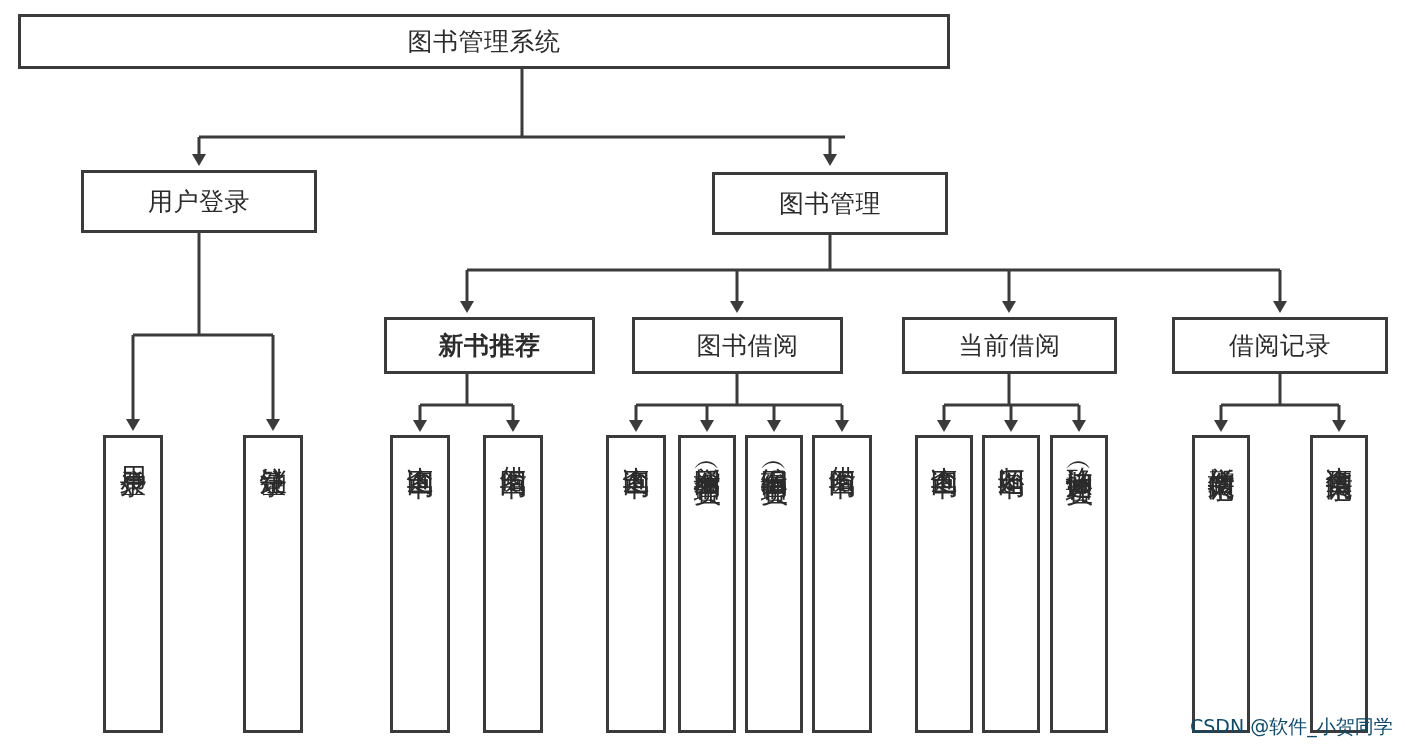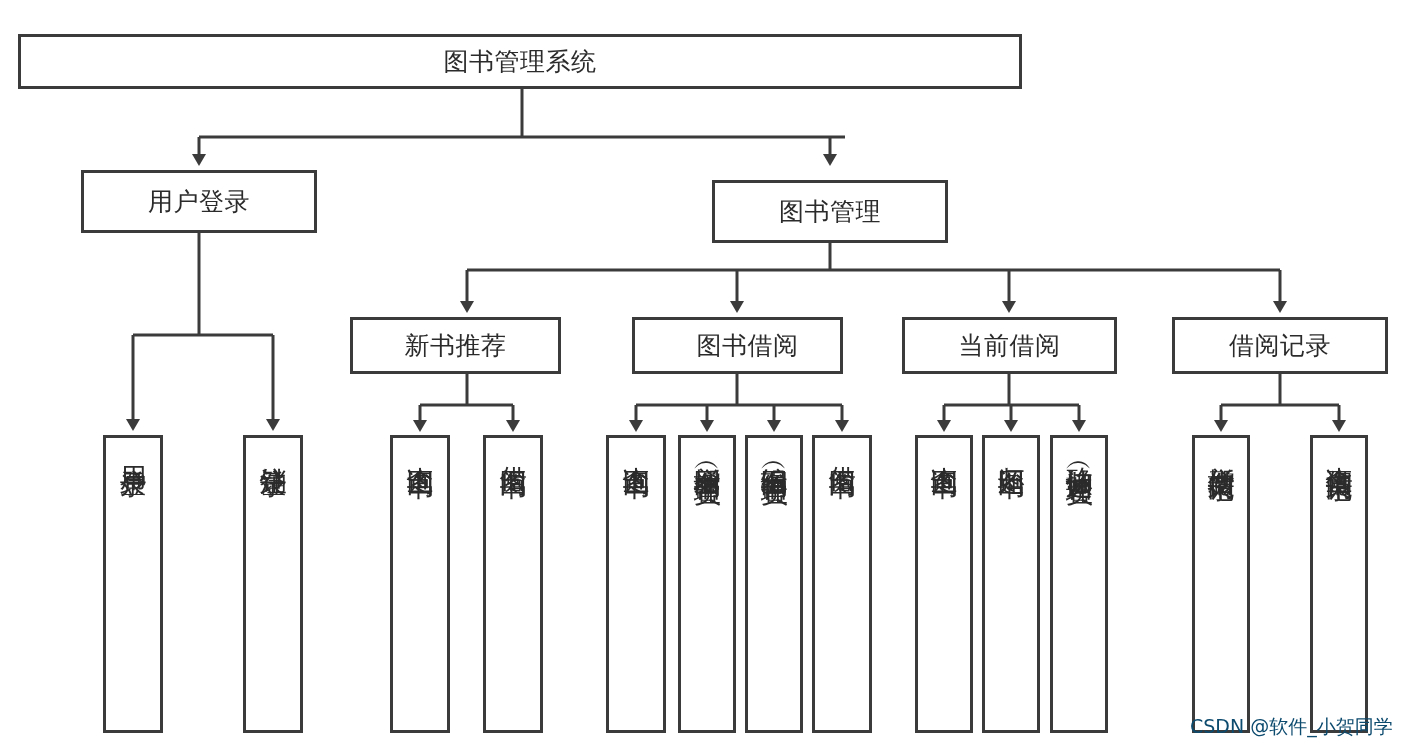--- a/index.html
+++ b/index.html
@@ -113,32 +113,32 @@
       <path d="M 1011 405 L 1011 421" marker-end="url(#arrow)"></path>
       <path d="M 1079 405 L 1079 421" marker-end="url(#arrow)"></path>
 
       <path d="M 1280 374 L 1280 405"></path>
       <path d="M 1221 405 L 1339 405"></path>
       <path d="M 1221 405 L 1221 421" marker-end="url(#arrow)"></path>
       <path d="M 1339 405 L 1339 421" marker-end="url(#arrow)"></path>
     </g>
   </svg>
 
-  <div class="node horiz" style="left: 18px; top: 14px; width: 1004px; height: 55px; border-color: rgb(59, 59, 59); margin-top: 20px;">
+  <div class="node horiz" style="left: 18px; top: 14px; width: 932px; height: 55px; border-color: rgb(59, 59, 59);">
     <span class="node-label" style="color: rgb(43, 43, 43);">图书管理系统</span>
   </div>
 
   <div class="node horiz" style="left: 81px; top: 170px; width: 236px; height: 63px; border-color: rgb(59, 59, 59);">
     <span class="node-label" style="color: rgb(43, 43, 43);">用户登录</span>
   </div>
-  <div class="node horiz" style="left: 712px; top: 180px; width: 236px; height: 63px; border-color: rgb(59, 59, 59);">
+  <div class="node horiz" style="left: 712px; top: 172px; width: 236px; height: 63px; border-color: rgb(59, 59, 59);">
     <span class="node-label" style="color: rgb(43, 43, 43);">图书管理</span>
   </div>
 
-  <div class="node horiz" style="left: 350px; top: 317px; width: 211px; height: 57px; border-color: rgb(59, 59, 59);">
+  <div class="node horiz" style="left: 384px; top: 317px; width: 211px; height: 57px; border-color: rgb(59, 59, 59); font-weight: bold;">
     <span class="node-label" style="color: rgb(43, 43, 43);">新书推荐</span>
   </div>
   <div class="node horiz" style="left: 632px; top: 317px; width: 211px; height: 57px; border-color: rgb(59, 59, 59); padding-left: 20px;">
     <span class="node-label" style="color: rgb(43, 43, 43);">图书借阅</span>
   </div>
   <div class="node horiz" style="left: 902px; top: 317px; width: 215px; height: 57px; border-color: rgb(59, 59, 59);">
     <span class="node-label" style="color: rgb(43, 43, 43);">当前借阅</span>
   </div>
   <div class="node horiz" style="left: 1172px; top: 317px; width: 216px; height: 57px; border-color: rgb(59, 59, 59);">
     <span class="node-label" style="color: rgb(43, 43, 43);">借阅记录</span>

